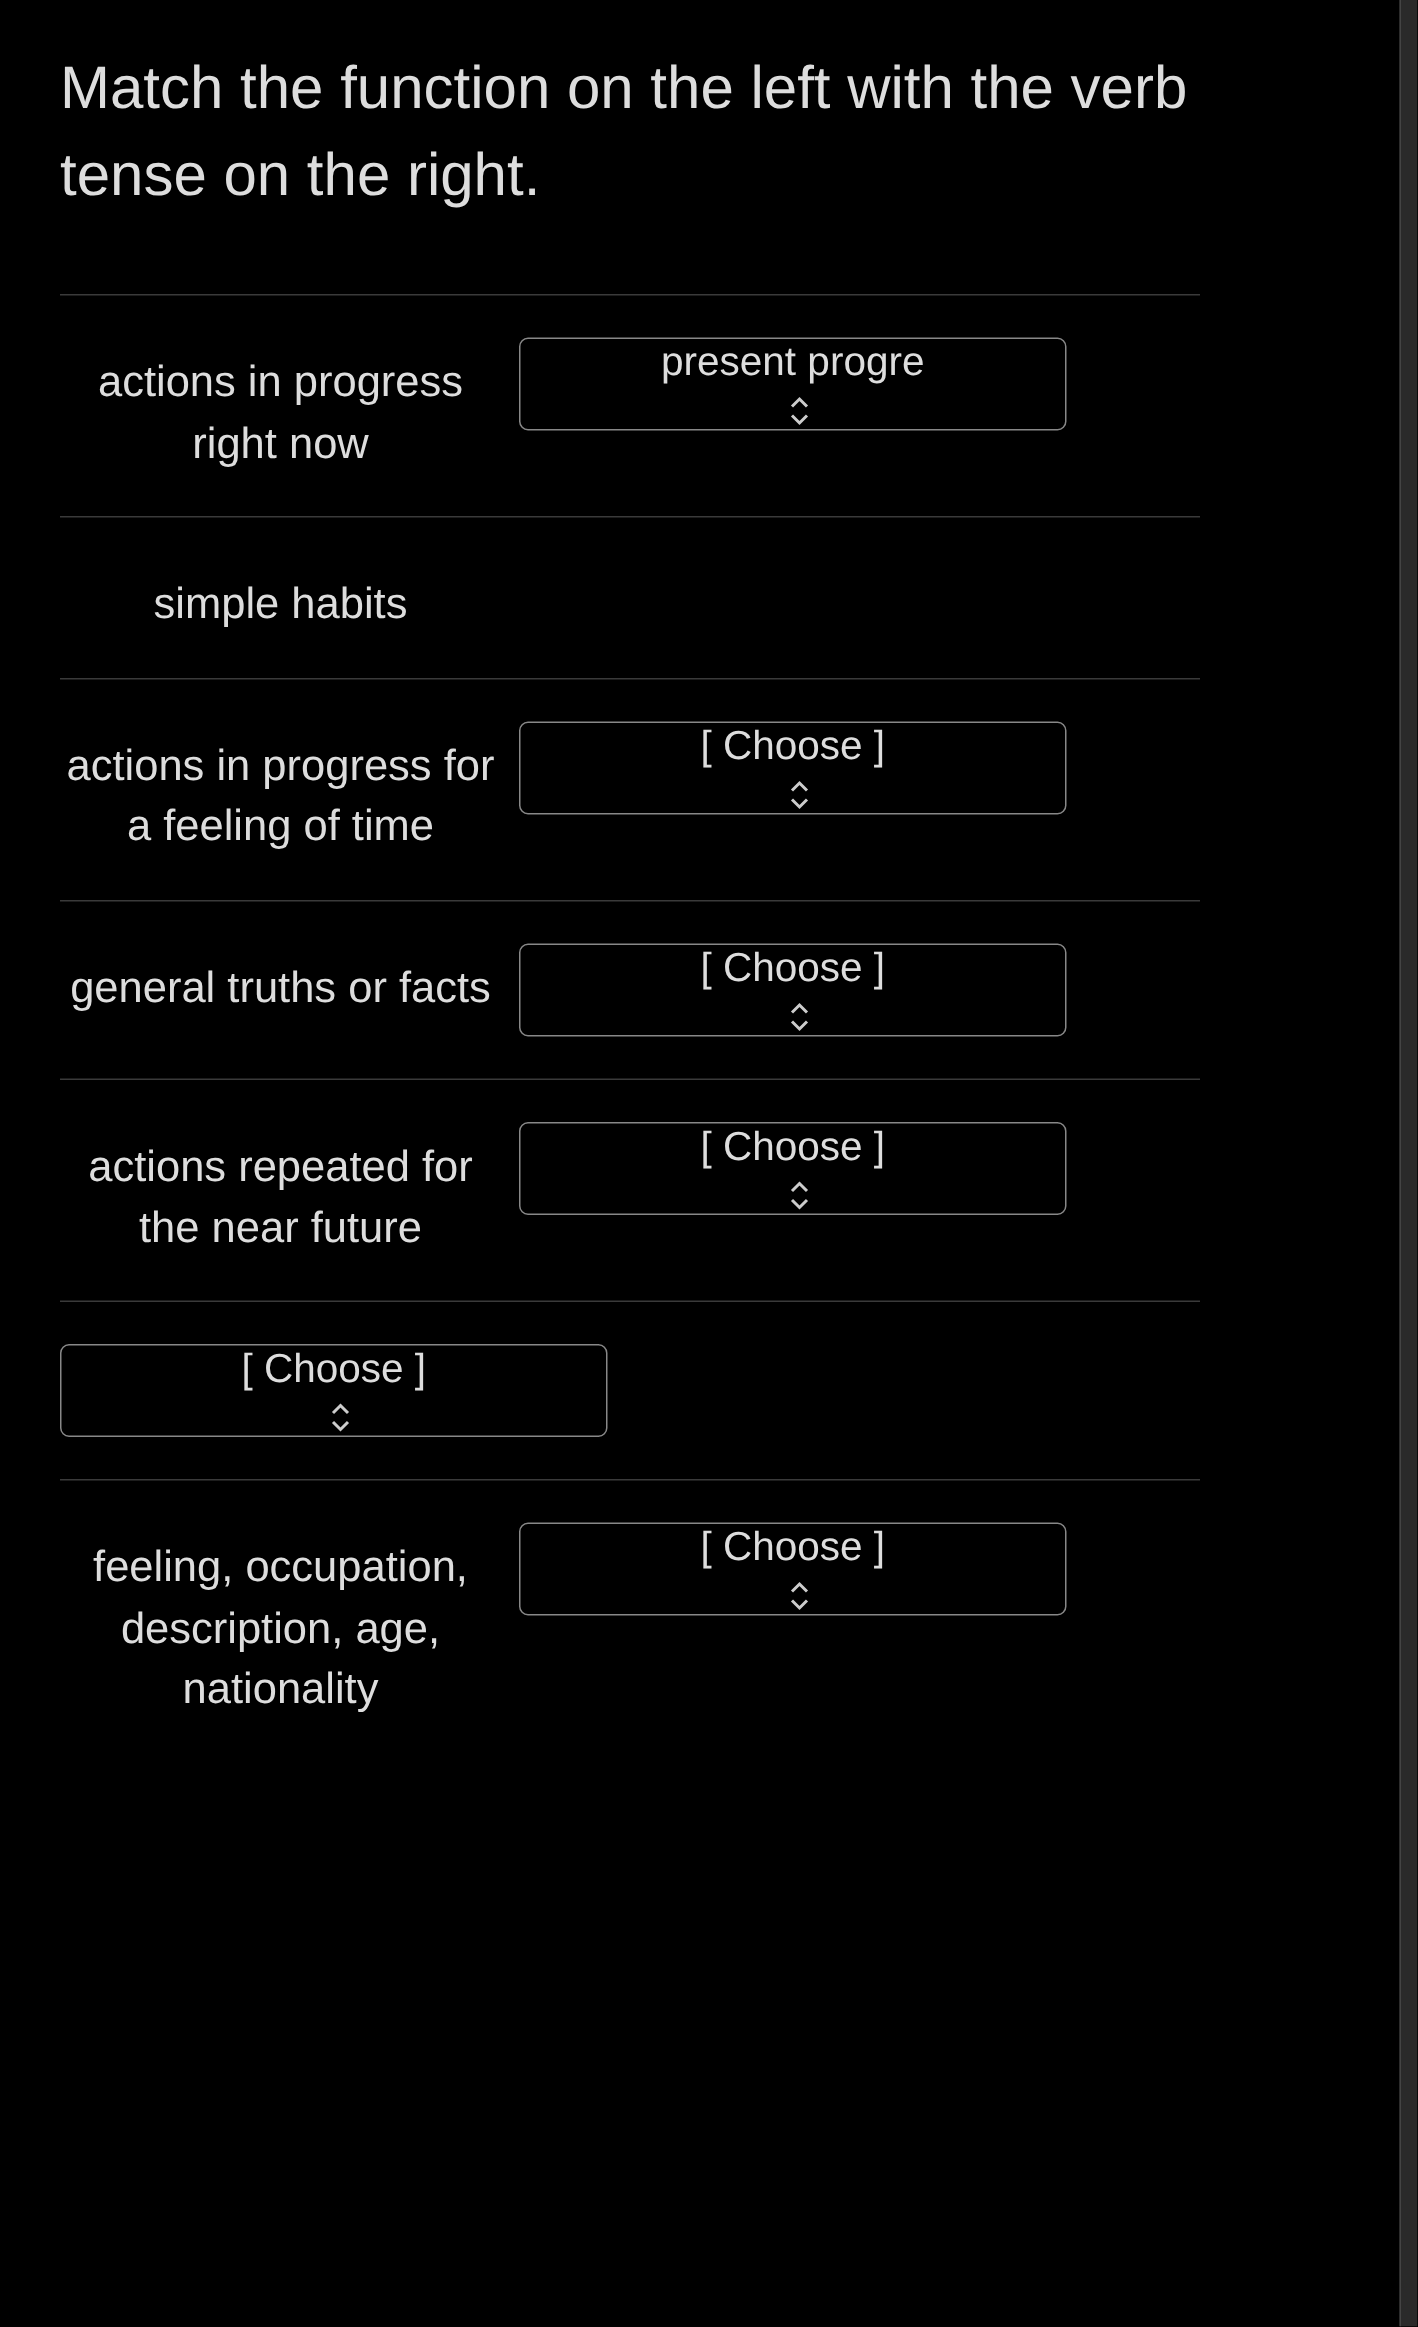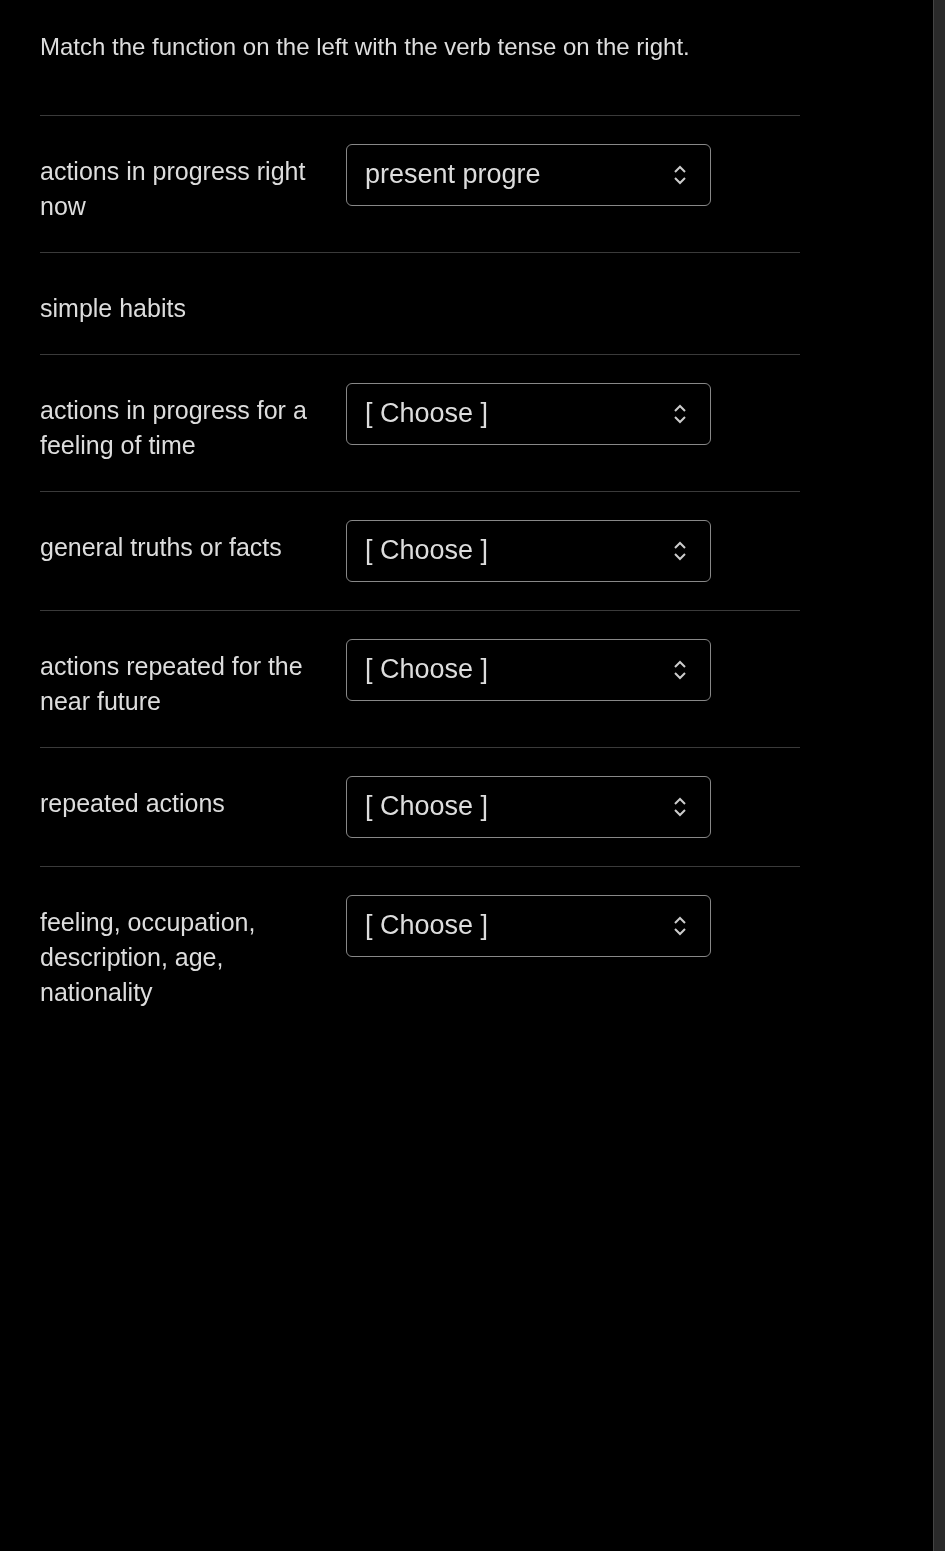--- a/index.html
+++ b/index.html
@@ -22,51 +22,53 @@
       width: 12px;
       height: 100%;
       background: #2a2a2a;
       border-left: 1px solid #444;
     }
     .content {
       padding: 30px 40px 0 40px;
       width: 840px;
     }
     .question-prompt {
-      font-size: 24px;
+      font-size: 40px;
       line-height: 1.45;
       color: #ddd;
       font-weight: 400;
       margin-bottom: 50px;
     }
     .row {
       display: flex;
       align-items: flex-start;
       padding: 28px 0;
       border-top: 1px solid #3a3a3a;
     }
     .row-label {
       flex: 0 0 306px;
-      font-size: 25px;
+      font-size: 29px;
       line-height: 1.4;
       color: #ddd;
       padding-right: 12px;
       padding-top: 10px;
+      text-align: center;
     }
     .select-box {
       width: 365px;
       height: 62px;
       border: 1px solid #888;
       border-radius: 6px;
       display: flex;
       align-items: center;
       justify-content: space-between;
       padding: 0 18px;
       background: #000;
       cursor: pointer;
+      flex-direction: column;
     }
     .select-text {
       font-size: 27px;
       color: #ddd;
       white-space: nowrap;
       overflow: hidden;
     }
     .select-icon {
       flex-shrink: 0;
       width: 24px;
@@ -139,21 +141,20 @@
       <span class="select-icon">
         <svg viewBox="0 0 24 24">
             <polyline points="7 9 12 4 17 9"></polyline>
             <polyline points="7 15 12 20 17 15"></polyline>
           </svg>
       </span>
     </div>
   </div>
 
   <div class="row">
-    <div class="row-label">repeated actions</div>
     <div class="select-box">
       <span class="select-text">[ Choose ]</span>
       <span class="select-icon">
         <svg viewBox="0 0 24 24">
             <polyline points="7 9 12 4 17 9"></polyline>
             <polyline points="7 15 12 20 17 15"></polyline>
           </svg>
       </span>
     </div>
   </div>

